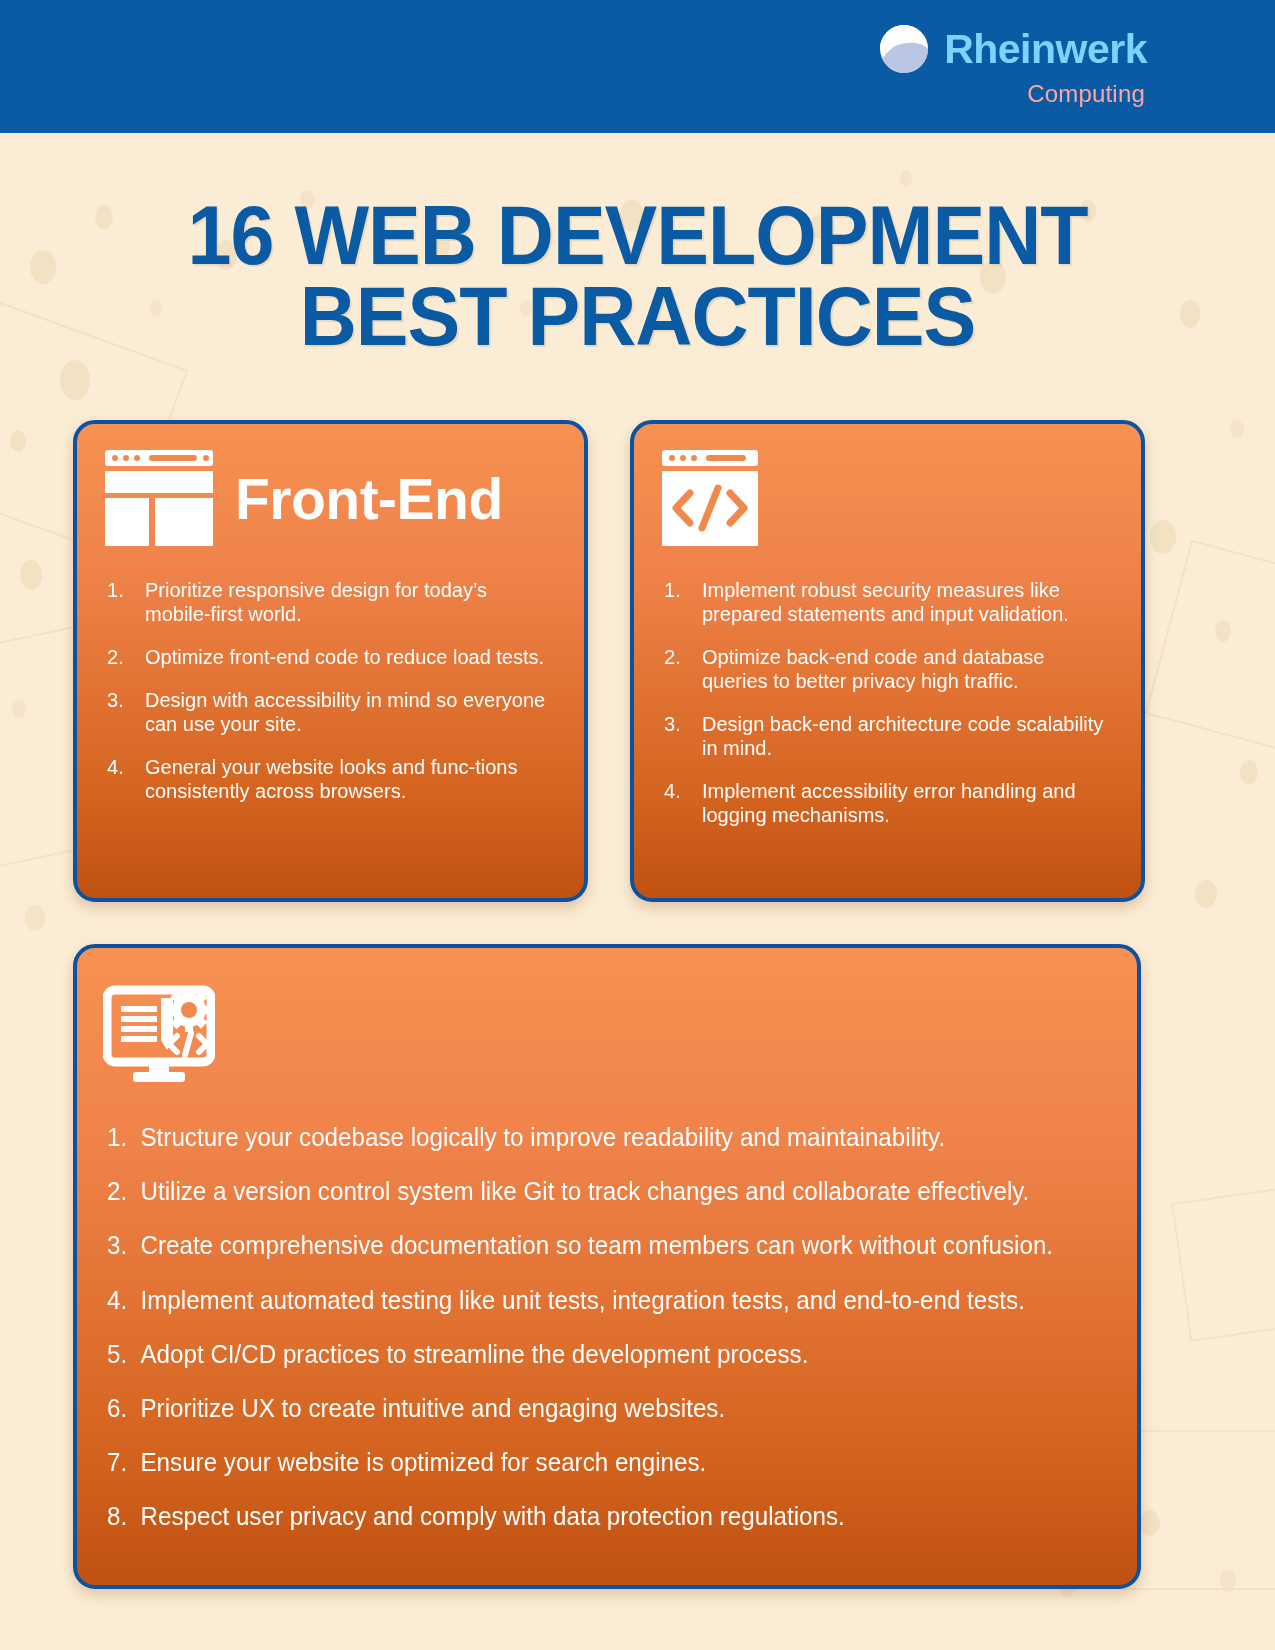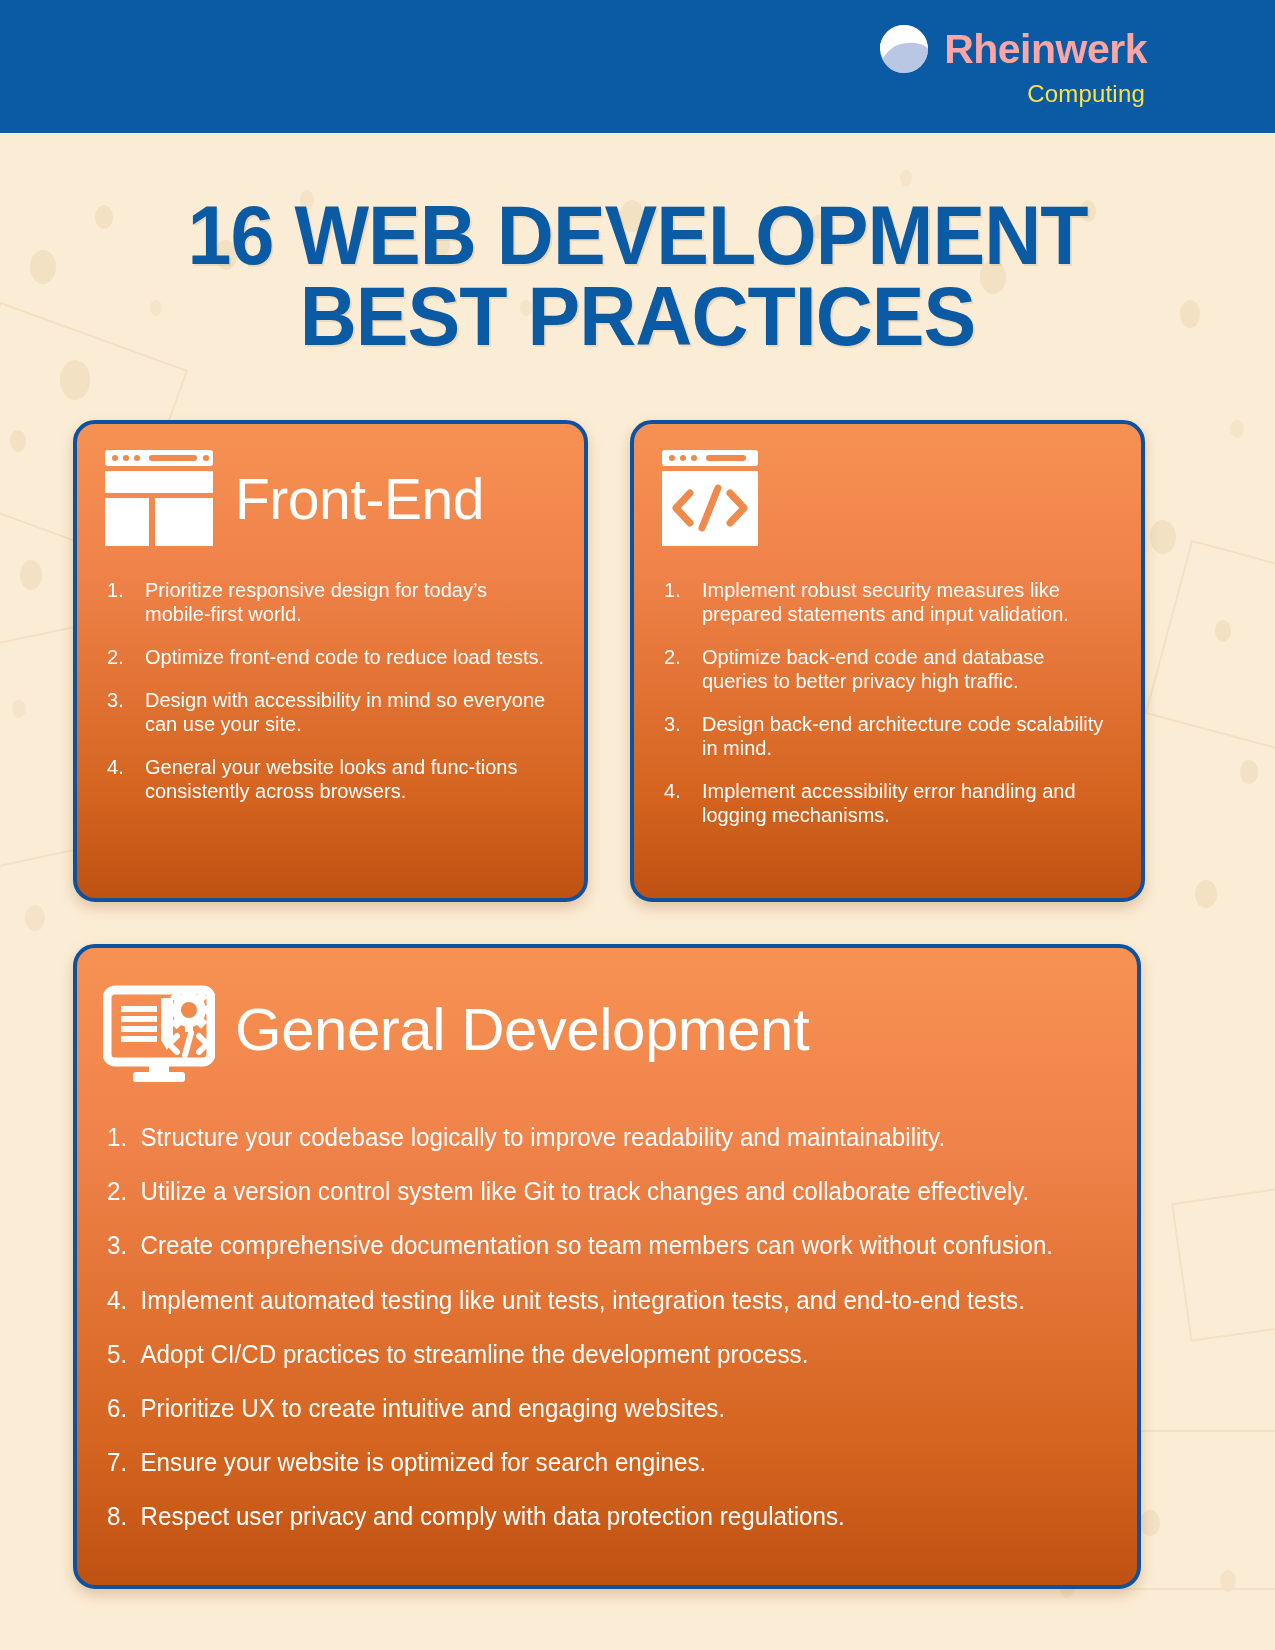--- a/index.html
+++ b/index.html
@@ -21,25 +21,25 @@
     position:relative; z-index:3;
     height:133px; width:1275px;
     background:#0b5ba4;
     display:flex; align-items:center; justify-content:flex-end;
     padding-right:128px;
   }
   .brand { display:flex; flex-direction:column; align-items:flex-end; }
   .brand-top { display:flex; align-items:center; gap:16px; }
   .logo-mark { width:48px; height:48px; position:relative; }
   .logo-word {
-    font-size:41px; font-weight:700; color:#fca5a5; letter-spacing:-.5px;
+    font-size:41px; font-weight:700; color:#7dd3fc; letter-spacing:-.5px;
     line-height:1;
   }
   .logo-sub {
-    font-size:24px; color:#fde047; letter-spacing:.2px;
+    font-size:24px; color:#fca5a5; letter-spacing:.2px;
     margin-top:7px; margin-right:2px;
   }
 
   
   .title {
     position:relative; z-index:2;
     text-align:center;
     color:#0b5ba4;
     font-weight:700;
     font-size:84px;
@@ -68,21 +68,21 @@
   }
   .card.half { width:515px; min-height:482px; }
   .card.full { width:1068px; min-height:512px; margin:42px 73px 0; }
 
   .card-head {
     display:flex; align-items:center;
     padding:24px 0 0 26px;
     gap:20px;
   }
   .card-title {
-    color:#ffffff; font-weight:400;
+    color:#ffffff; font-weight:700;
     font-size:57px; line-height:1;
     letter-spacing:-.5px;
   }
   .card.full .card-title { font-size:60px; }
 
   
   .ico { flex:0 0 auto; }
 
   
   ol.items {
@@ -264,21 +264,20 @@
           <rect x="94" y="21" width="9" height="8" transform="rotate(45 98 25)"></rect>
           <rect x="69" y="47" width="9" height="8" transform="rotate(45 73 51)"></rect>
         </g>
         <circle cx="86" cy="38" r="8" fill="#ef8a4c"></circle>
 
         <path d="M74 64 L66 72 L74 80" stroke="#fff" stroke-width="6" fill="none" stroke-linecap="round" stroke-linejoin="round"></path>
         <path d="M96 64 L104 72 L96 80" stroke="#fff" stroke-width="6" fill="none" stroke-linecap="round" stroke-linejoin="round"></path>
         <path d="M88 61 L82 83" stroke="#fff" stroke-width="6" fill="none" stroke-linecap="round"></path>
       </svg>
     </span>
-    <span class="card-title">General Development</span>
   </div>
   <ol class="items">
     <li>Structure your codebase logically to improve readability and maintainability.</li>
     <li>Utilize a version control system like Git to track changes and collaborate effectively.</li>
     <li>Create comprehensive documentation so team members can work without confusion.</li>
     <li>Implement automated testing like unit tests, integration tests, and end-to-end tests.</li>
     <li>Adopt CI/CD practices to streamline the development process.</li>
     <li>Prioritize UX to create intuitive and engaging websites.</li>
     <li>Ensure your website is optimized for search engines.</li>
     <li>Respect user privacy and comply with data protection regulations.</li>

